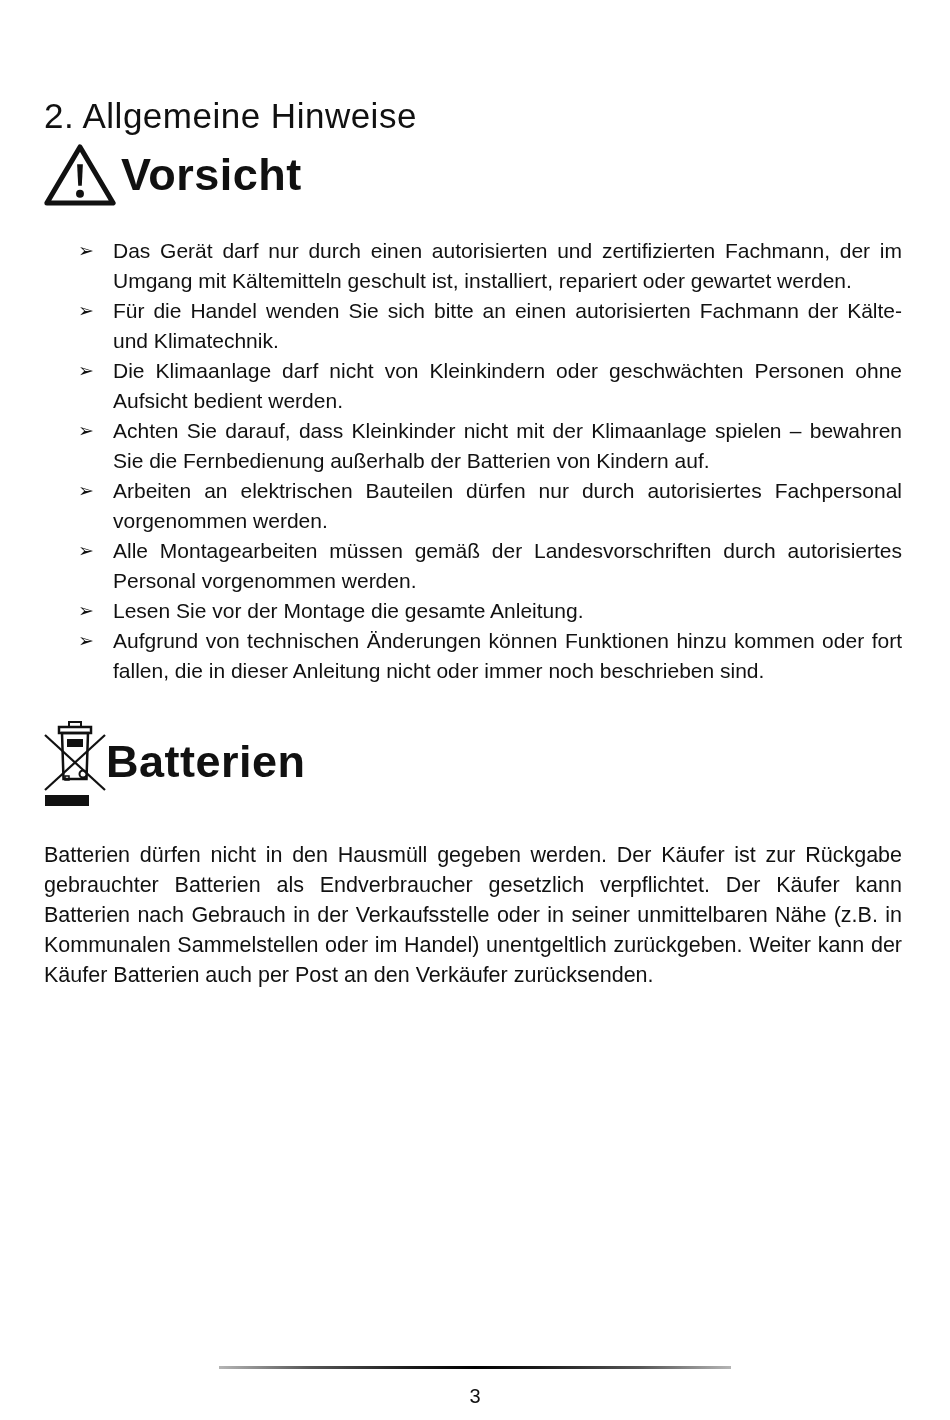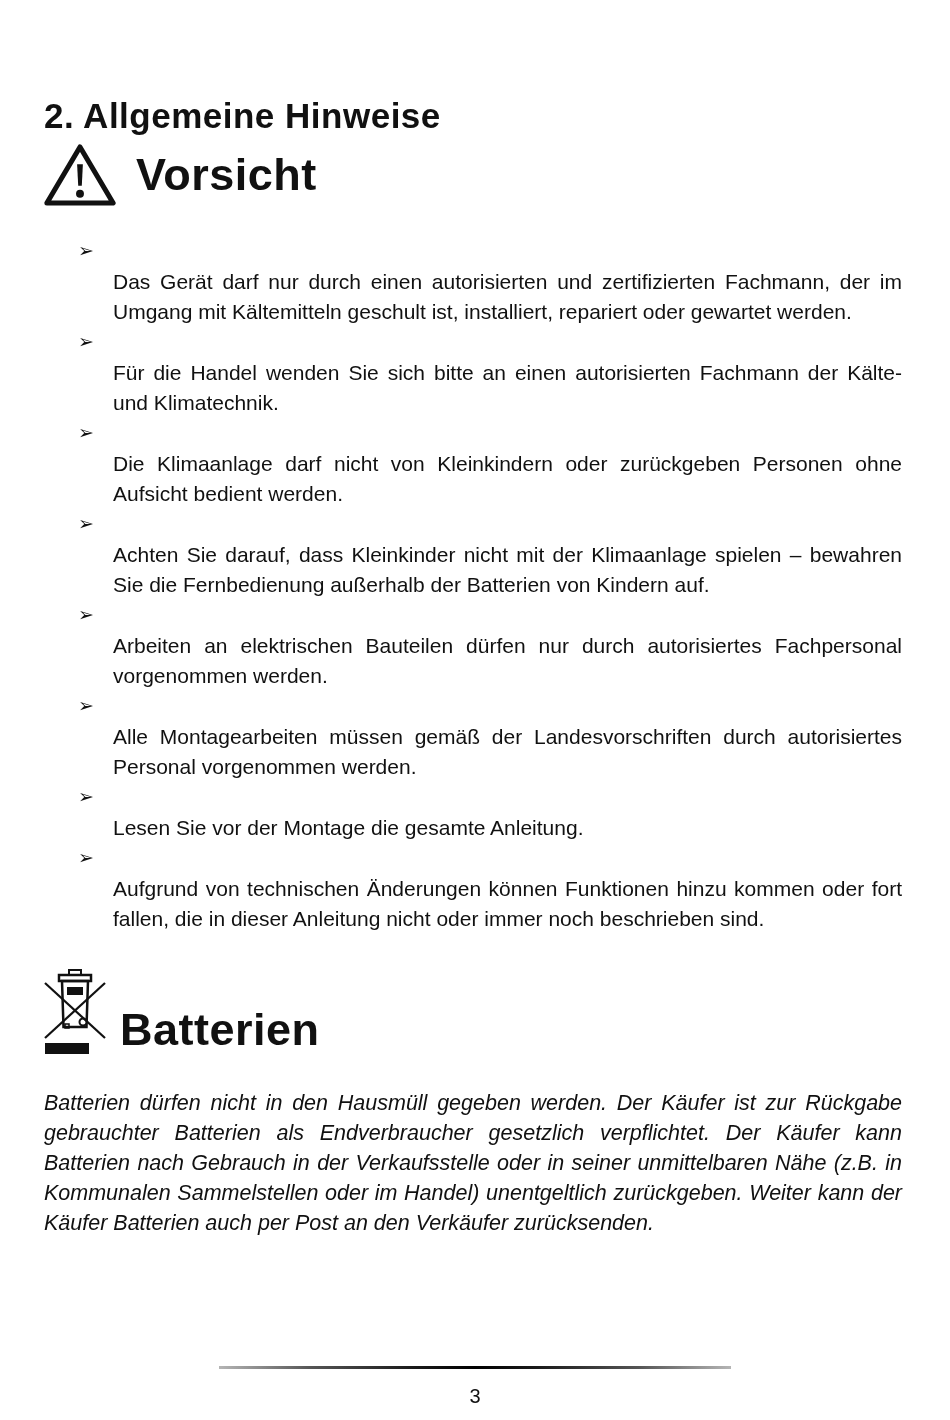--- a/index.html
+++ b/index.html
@@ -12,29 +12,29 @@
     background: #ffffff;
     overflow: hidden;
     font-family: "Liberation Sans", sans-serif;
     color: #111111;
   }
   .content { padding: 0 48px 0 44px; }
 
   .section-title {
     margin: 96px 0 0 0;
     font-size: 35px;
-    font-weight: bold;
+    font-weight: normal;
     letter-spacing: 0.5px;
   }
 
   .vorsicht-row {
     display: flex;
     align-items: center;
     margin-top: 6px;
-    gap: 20px;
+    gap: 5px;
   }
   .warning-icon svg { width: 72px; height: 66px; display: block; }
   .big-heading {
     font-size: 45px;
     font-weight: bold;
     letter-spacing: 0.5px;
   }
 
   .bullet-list {
     margin-top: 28px;
@@ -43,38 +43,35 @@
   }
   .bullet-item { display: flex; }
   .bullet-marker {
     flex: 0 0 35px;
     margin-left: 34px;
     font-size: 19px;
   }
   .bullet-text {
     flex: 1;
     text-align: justify;
-    margin-top: 31px;
   }
 
   .batteries-row {
     display: flex;
-    align-items: flex-end;
-    gap: 14px;
+    align-items: center;
     margin-top: 30px;
   }
   .weee-icon svg { width: 62px; height: 90px; display: block; }
   .batteries-heading { margin-bottom: -2px; }
 
   .batteries-body {
     margin-top: 34px;
     font-size: 21.5px;
     line-height: 30px;
     text-align: justify;
-    font-style: italic;
   }
 
   .footer {
     position: absolute;
     left: 0; right: 0; bottom: 12px;
     text-align: center;
   }
   .footer-divider {
     width: 512px;
     height: 3px;
@@ -112,21 +109,21 @@
       <div class="bullet-item">
         <span class="bullet-marker">➢</span>
         <span class="bullet-text">Das Gerät darf nur durch einen autorisierten und zertifizierten Fachmann, der im Umgang mit Kältemitteln geschult ist, installiert, repariert oder gewartet werden.</span>
       </div>
       <div class="bullet-item">
         <span class="bullet-marker">➢</span>
         <span class="bullet-text">Für die Handel wenden Sie sich bitte an einen autorisierten Fachmann der Kälte- und Klimatechnik.</span>
       </div>
       <div class="bullet-item">
         <span class="bullet-marker">➢</span>
-        <span class="bullet-text">Die Klimaanlage darf nicht von Kleinkindern oder zurückgeben Personen ohne Aufsicht bedient werden.</span>
+        <span class="bullet-text">Die Klimaanlage darf nicht von Kleinkindern oder geschwächten Personen ohne Aufsicht bedient werden.</span>
       </div>
       <div class="bullet-item">
         <span class="bullet-marker">➢</span>
         <span class="bullet-text">Achten Sie darauf, dass Kleinkinder nicht mit der Klimaanlage spielen – bewahren Sie die Fernbedienung außerhalb der Batterien von Kindern auf.</span>
       </div>
       <div class="bullet-item">
         <span class="bullet-marker">➢</span>
         <span class="bullet-text">Arbeiten an elektrischen Bauteilen dürfen nur durch autorisiertes Fachpersonal vorgenommen werden.</span>
       </div>
       <div class="bullet-item">

